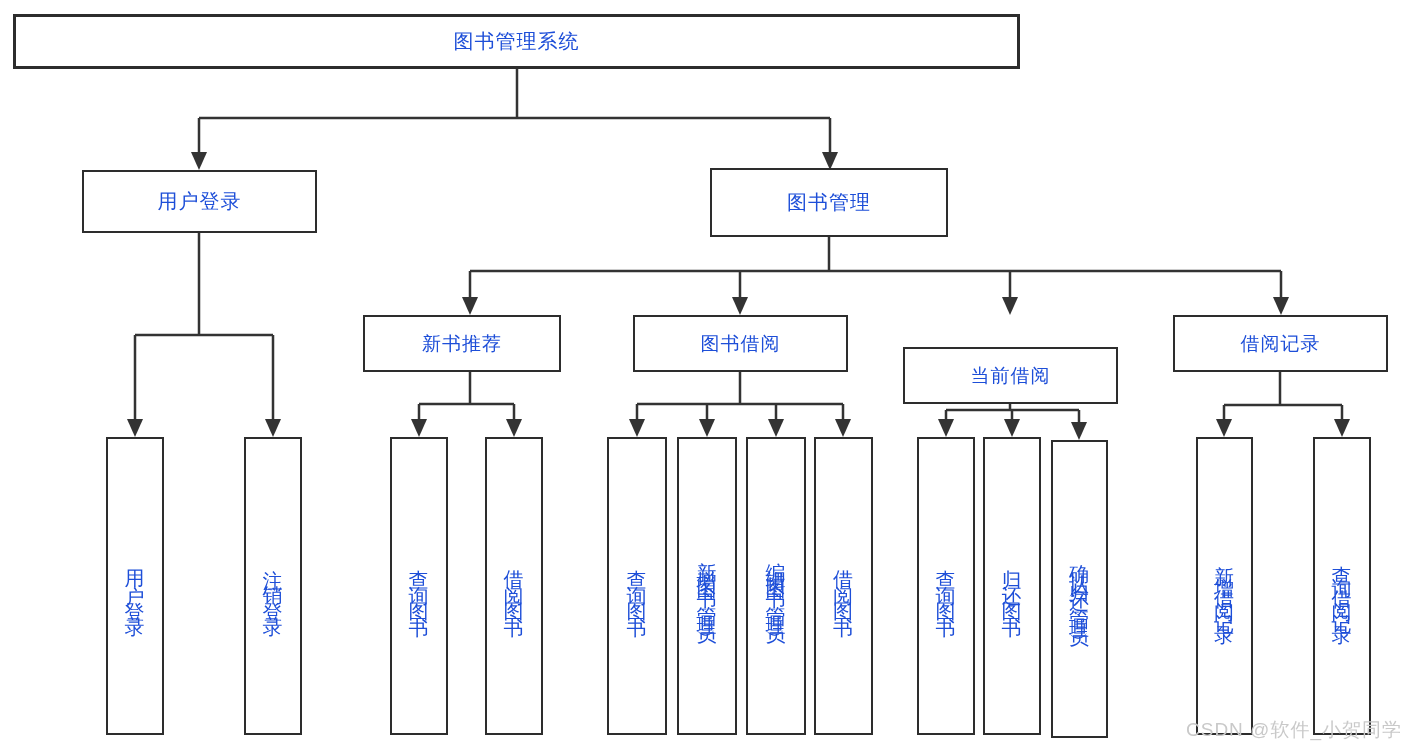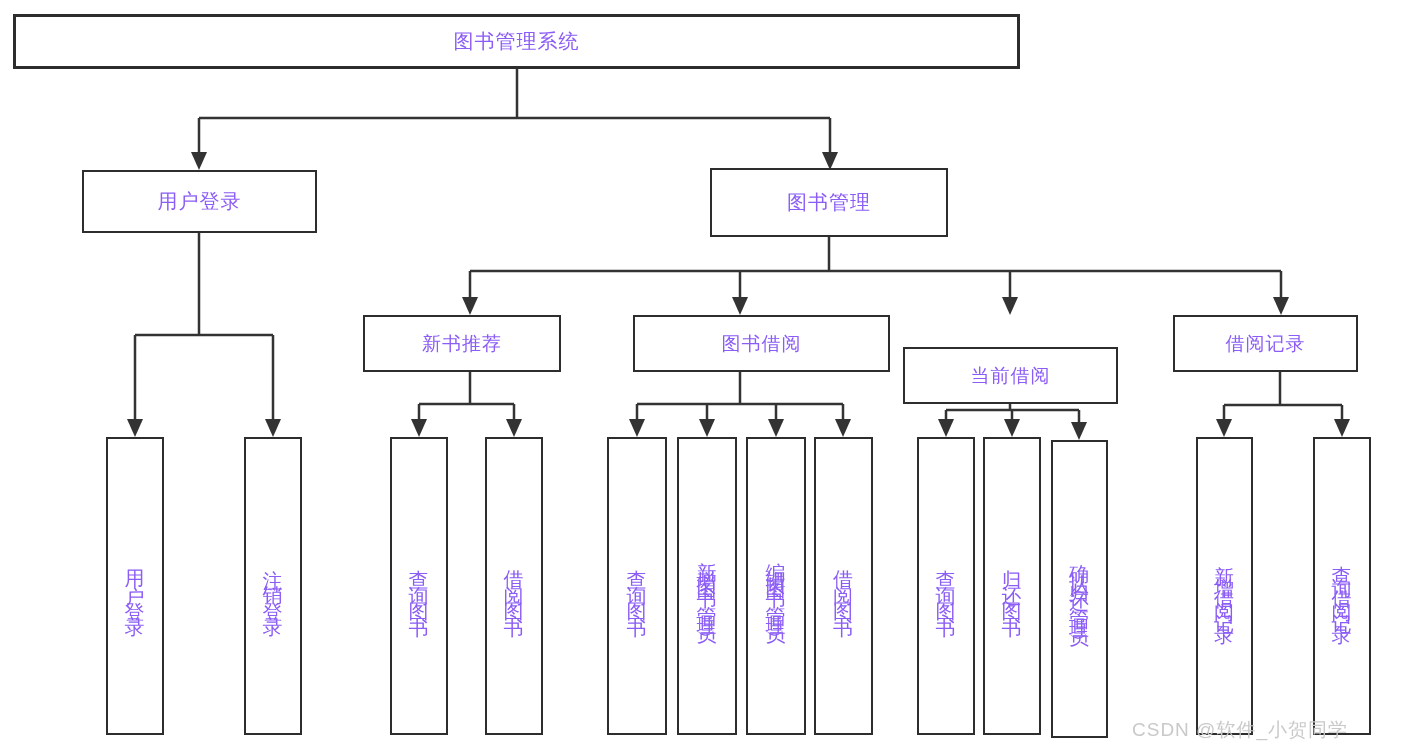--- a/index.html
+++ b/index.html
@@ -21,39 +21,39 @@
     pointer-events: none;
   }
 
   .node {
     position: absolute;
     background: #ffffff;
     border: 2.5px solid #2d2d2d;
     display: flex;
     align-items: center;
     justify-content: center;
-    color: #8b5cf6;
+    color: #1d4ed8;
   }
   .node.root { border-width: 3px; font-size: 20px; letter-spacing: 1px; }
   .node.h2 { font-size: 20px; letter-spacing: 1px; }
   .node.h3 { font-size: 19px; letter-spacing: 1px; }
 
   .node.v { font-size: 20px; }
   .node.v .vtext {
     writing-mode: vertical-rl;
     line-height: 1;
     white-space: nowrap;
   }
   .ls-4 { letter-spacing: 16px; }
   .ls-6 { letter-spacing: 12px; }
   .ls-9 { letter-spacing: 9px; }
 
   .watermark {
     position: absolute;
-    left: 1132px;
+    left: 1186px;
     top: 717px;
     font-size: 19px;
     color: #c9c9c9;
     letter-spacing: 1px;
     white-space: nowrap;
   }
 </style>
 </head>
 <body>
 
@@ -113,27 +113,27 @@
   <div class="node h2" style="left:82px; top:170px; width:235px; height:63px;">
     <span>用户登录</span>
   </div>
   <div class="node h2" style="left:710px; top:168px; width:238px; height:69px;">
     <span>图书管理</span>
   </div>
 
   <div class="node h3" style="left:363px; top:315px; width:198px; height:57px;">
     <span>新书推荐</span>
   </div>
-  <div class="node h3" style="left:633px; top:315px; width:257px; height:57px;">
+  <div class="node h3" style="left:633px; top:315px; width:215px; height:57px;">
     <span>图书借阅</span>
   </div>
   <div class="node h3" style="left:903px; top:315px; width:215px; height:57px;margin-top:32px;">
     <span>当前借阅</span>
   </div>
-  <div class="node h3" style="left:1173px; top:315px; width:185px; height:57px;">
+  <div class="node h3" style="left:1173px; top:315px; width:215px; height:57px;">
     <span>借阅记录</span>
   </div>
 
   <div class="node v" style="left:106px; top:437px; width:58px; height:298px;">
     <span class="vtext ls-4">用户登录</span>
   </div>
   <div class="node v" style="left:244px; top:437px; width:58px; height:298px;">
     <span class="vtext ls-4">注销登录</span>
   </div>
 

